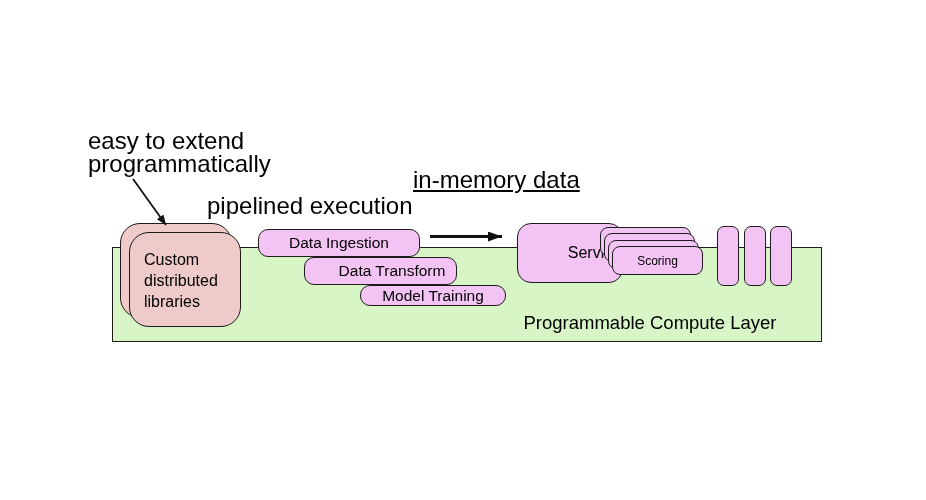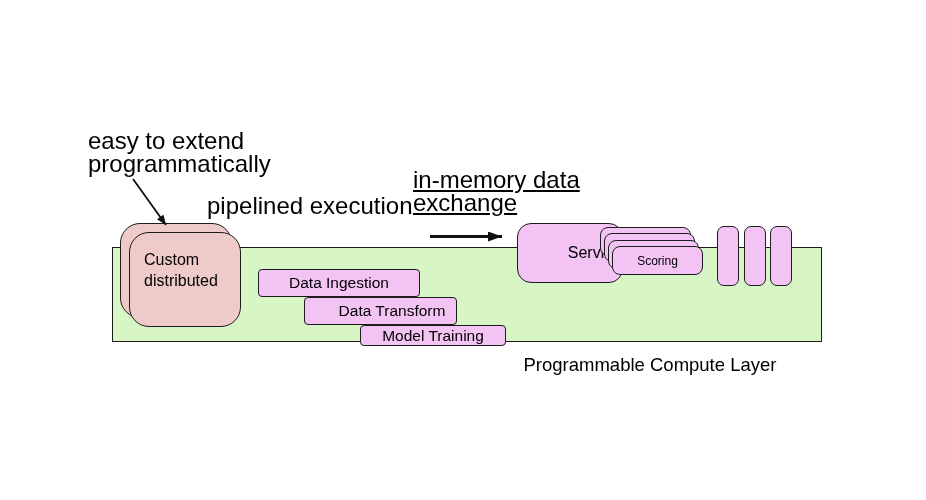--- a/index.html
+++ b/index.html
@@ -21,40 +21,39 @@
   .abs { position:absolute; }
 
   
   .layer {
     left:112px; top:247px; width:710px; height:95px;
     background:var(--layer_fill);
     border:1.8px solid var(--border);
   }
   .layer-label {
     left:505px; top:312px; width:290px;
-    font-size:18.5px; text-align:center; line-height:22px;margin-top:42px;
+    font-size:18.5px; text-align:center; line-height:22px;
   }
 
   
   .lib {
     width:112px; height:95px; border-radius:20px;
     background:var(--library_fill);
     border:1.7px solid var(--border);
   }
   .lib-back  { left:120px; top:223px; }
   .lib-front { left:129px; top:232px; padding:16px 12px 0 14px; font-size:16px; line-height:21px; }
 
   
   .task {
     background:var(--task_fill);
     border:1.6px solid var(--border);
-    border-radius:4px;
+    border-radius:10px;
     display:flex; align-items:center; justify-content:center;
     font-size:15.5px;
-    margin-top:40px;
   }
   .task-ingestion { left:258px; top:229px; width:162px; height:28px; }
   .task-transform { left:304px; top:257px; width:153px; height:28px;padding-left:23px; }
   .task-training  { left:360px; top:285px; width:146px; height:21px; }
 
   .serving {
     left:517px; top:223px; width:106px; height:60px;
     background:var(--task_fill);
     border:1.6px solid var(--border);
     border-radius:14px;
@@ -99,20 +98,21 @@
 
 <div class="canvas">
 
   <div class="abs layer"></div>
   <div class="abs layer-label">Programmable Compute Layer</div>
 
   <div class="abs lib lib-back"></div>
   <div class="abs lib lib-front">
     <div>Custom</div>
     <div>distributed</div>
+    <div>libraries</div>
   </div>
 
   <div class="abs task task-ingestion">Data Ingestion</div>
   <div class="abs task task-transform">Data Transform</div>
   <div class="abs task task-training">Model Training</div>
 
   <div class="abs serving">
     <span>Serving</span>
   </div>
 
@@ -129,21 +129,20 @@
 
   <div class="abs caption cap-extend">
     <div>easy to extend</div>
     <div>programmatically</div>
   </div>
 
   <div class="abs caption cap-pipeline">pipelined execution</div>
 
   <div class="abs caption cap-exchange">
     <div>in-memory data</div>
-    <div>exchange</div>
   </div>
 
 
   <svg class="abs arrows" width="926" height="500" viewBox="0 0 926 500">
     <defs>
       <marker id="head-big" markerUnits="userSpaceOnUse" markerWidth="16" markerHeight="12" refX="14" refY="5" orient="auto">
         <path d="M0,0 L14,5 L0,10 Z" fill="#111111"></path>
       </marker>
       <marker id="head-small" markerUnits="userSpaceOnUse" markerWidth="12" markerHeight="10" refX="10" refY="4" orient="auto">
         <path d="M0,0 L10,4 L0,8 Z" fill="#111111"></path>

